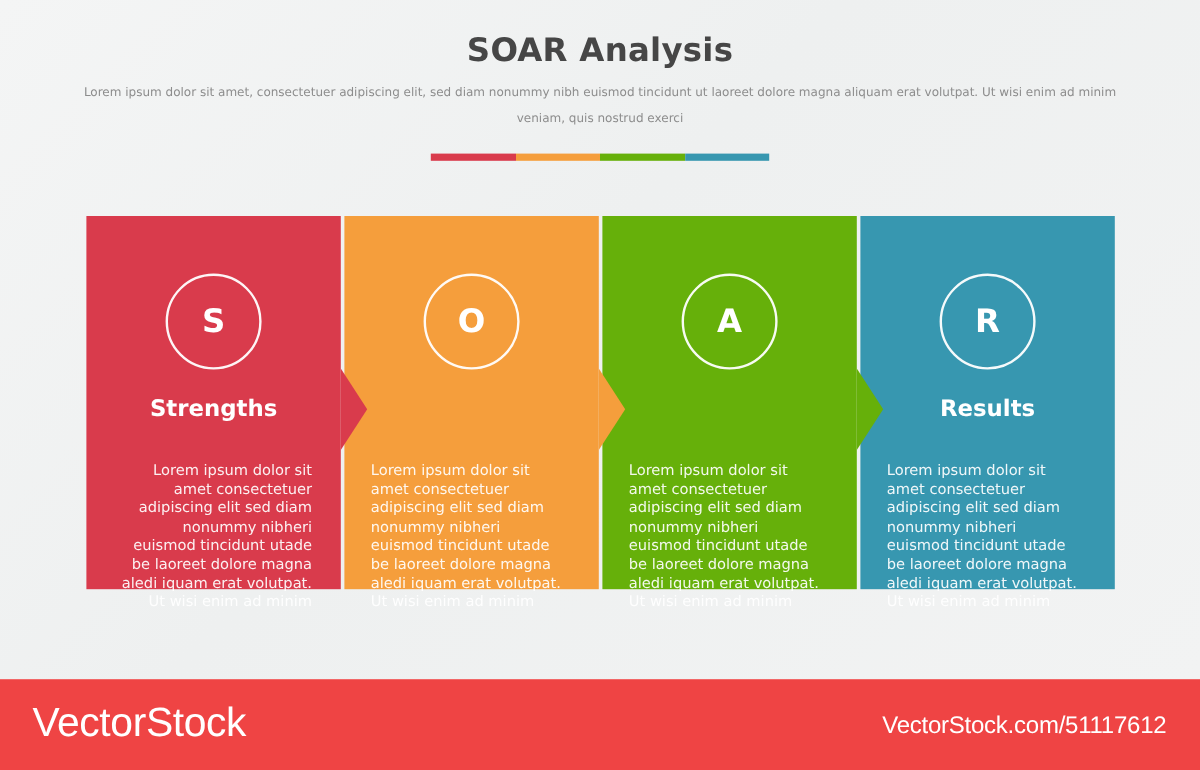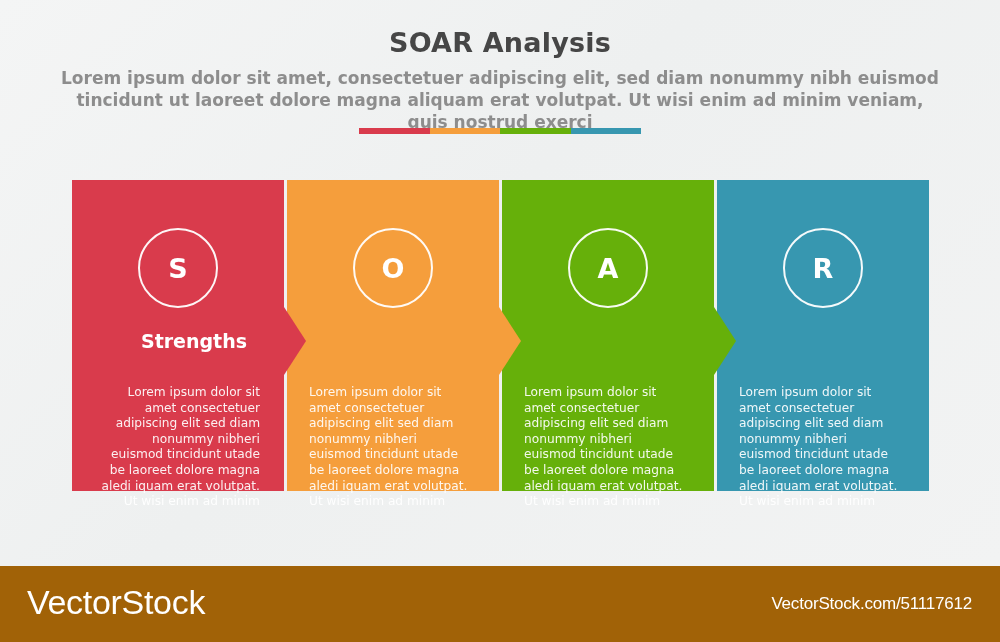--- a/index.html
+++ b/index.html
@@ -44,24 +44,24 @@
     padding-top: 27px;
     font-size: 27px;
     font-weight: bold;
     color: #464646;
     letter-spacing: 0.2px;
   }
   .subtitle {
     margin: 0 auto;
     padding-top: 9px;
     width: 880px;
-    font-size: 17px;
+    font-size: 10px;
     line-height: 22px;
     color: #8d8d8d;
-    font-weight: bold;
+    font-weight: normal;
   }
 
   .accent-bar {
     position: absolute;
     left: 359px;
     top: 128px;
     width: 282px;
     height: 6px;
     display: flex;
   }
@@ -119,21 +119,21 @@
   }
   .circle-letter {
     font-size: 27px;
     font-weight: bold;
     color: #ffffff;
     line-height: 1;
   }
 
   .panel-title {
     position: absolute;
-    left: 16px;
+    left: 0;
     top: 150px;
     width: 100%;
     text-align: center;
     font-size: 19px;
     font-weight: bold;
     color: #ffffff;
   }
   .panel-desc {
     position: absolute;
     top: 186px;
@@ -146,36 +146,36 @@
   .panel-desc.align-right { text-align: right; }
   .panel-desc.align-left  { text-align: left; }
 
   
   .footer {
     position: absolute;
     left: 0;
     top: 566px;
     width: 1000px;
     height: 76px;
-    background: #a16207;
+    background: #ef4444;
   }
   .brand {
     position: absolute;
     left: 27px;
     top: 17px;
     font-size: 34px;
     color: #ffffff;
     font-family: "Liberation Sans", sans-serif;
     letter-spacing: -0.3px;
   }
   .wm-url {
     position: absolute;
     right: 28px;
     top: 28px;
-    font-size: 17px;
+    font-size: 20px;
     color: #ffffff;
     font-family: "Liberation Sans", sans-serif;
     letter-spacing: -0.2px;
   }
 </style>
 </head>
 <body>
 
 <div id="stage">
 
@@ -229,20 +229,21 @@
           <div class="circle">
             <span class="circle-letter">A</span>
           </div>
           <div class="panel-desc align-left" style="left: 22px; width: 160px;">Lorem ipsum dolor sit amet consectetuer adipiscing elit sed diam nonummy nibheri euismod tincidunt utade be laoreet dolore magna aledi iquam erat volutpat. Ut wisi enim ad minim</div>
         </div>
         <div class="panel" style="left: 645px; width: 212px; z-index: 7;">
           <div class="panel-body" style="background: rgb(55, 151, 176);"></div>
           <div class="circle">
             <span class="circle-letter">R</span>
           </div>
+          <div class="panel-title">Results</div>
           <div class="panel-desc align-left" style="left: 22px; width: 160px;">Lorem ipsum dolor sit amet consectetuer adipiscing elit sed diam nonummy nibheri euismod tincidunt utade be laoreet dolore magna aledi iquam erat volutpat. Ut wisi enim ad minim</div>
         </div>
       </div>
 
   </div>
 
   <div class="footer">
     <div class="brand">VectorStock</div>
     <div class="wm-url">VectorStock.com/51117612</div>
   </div>

